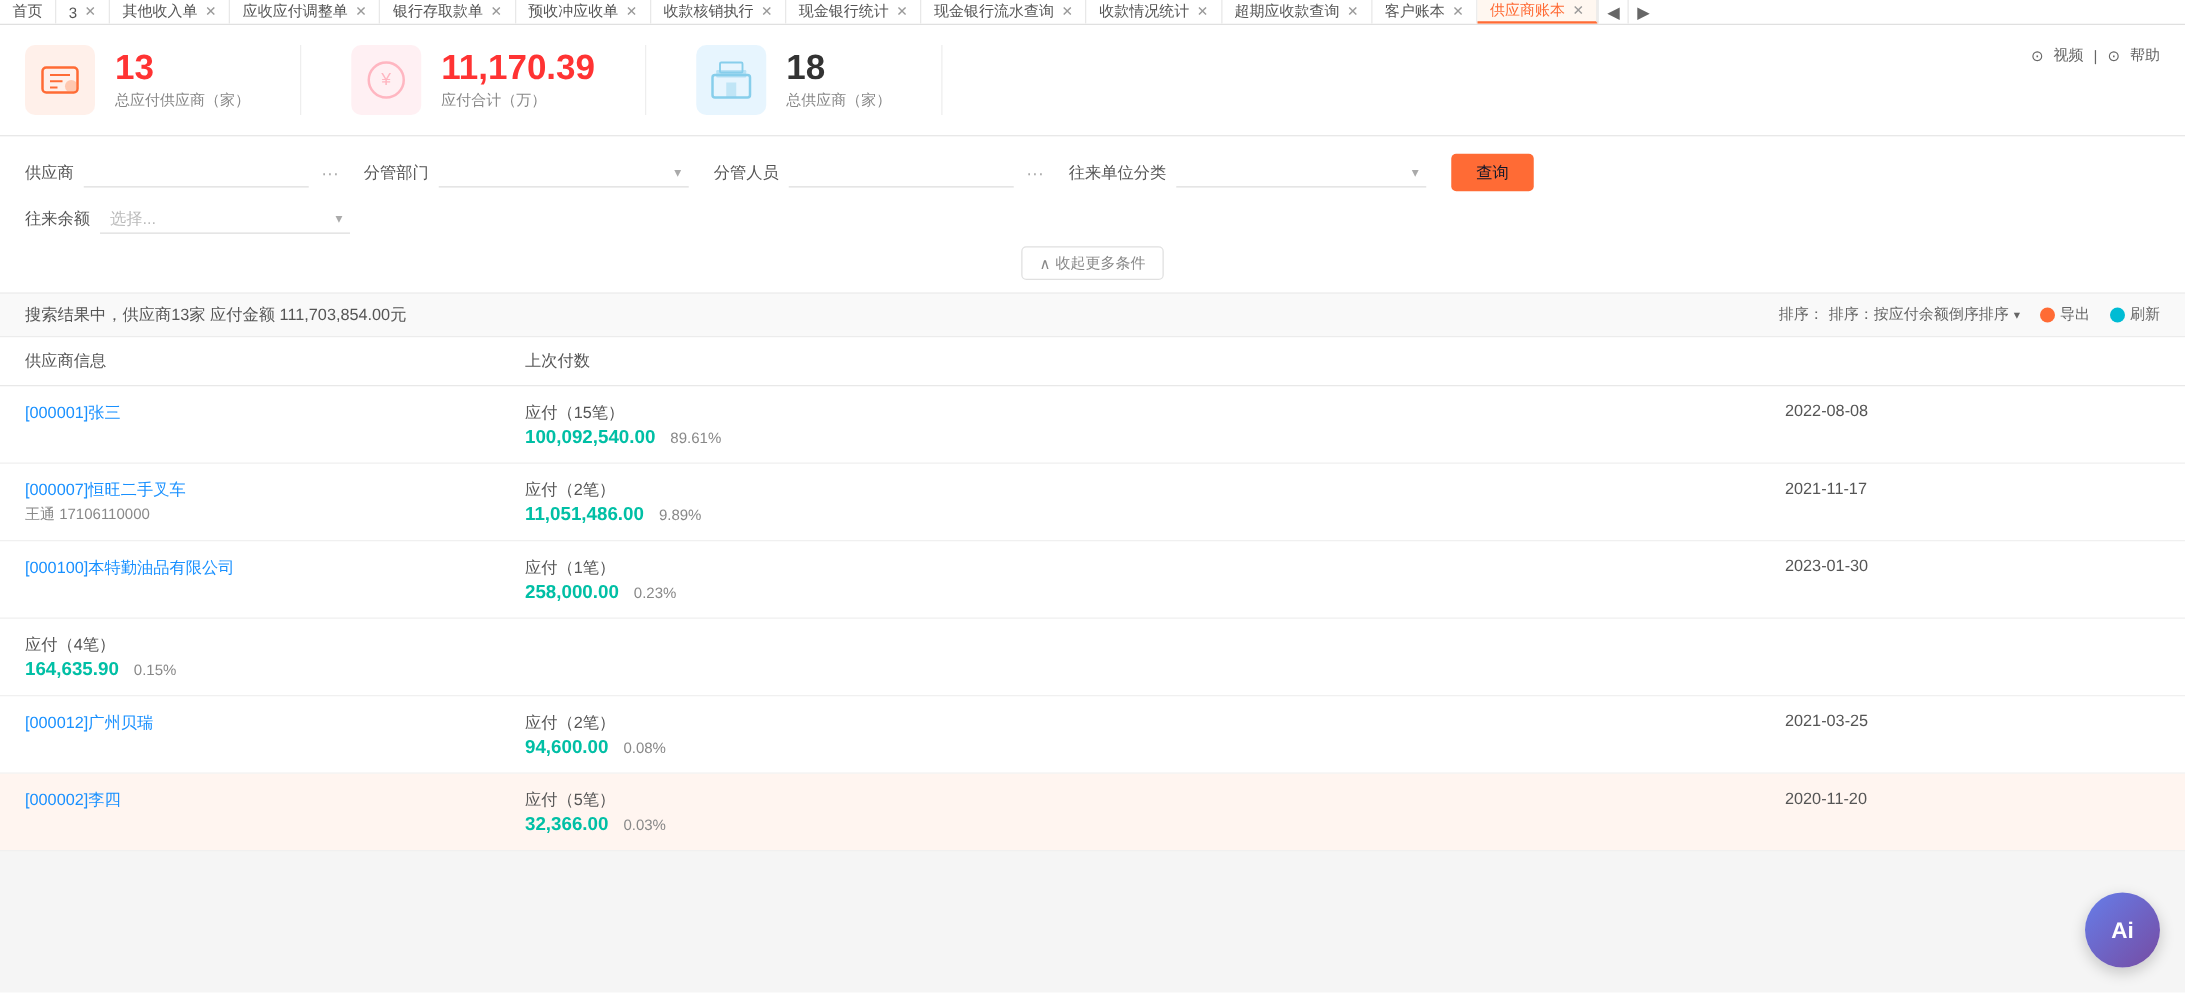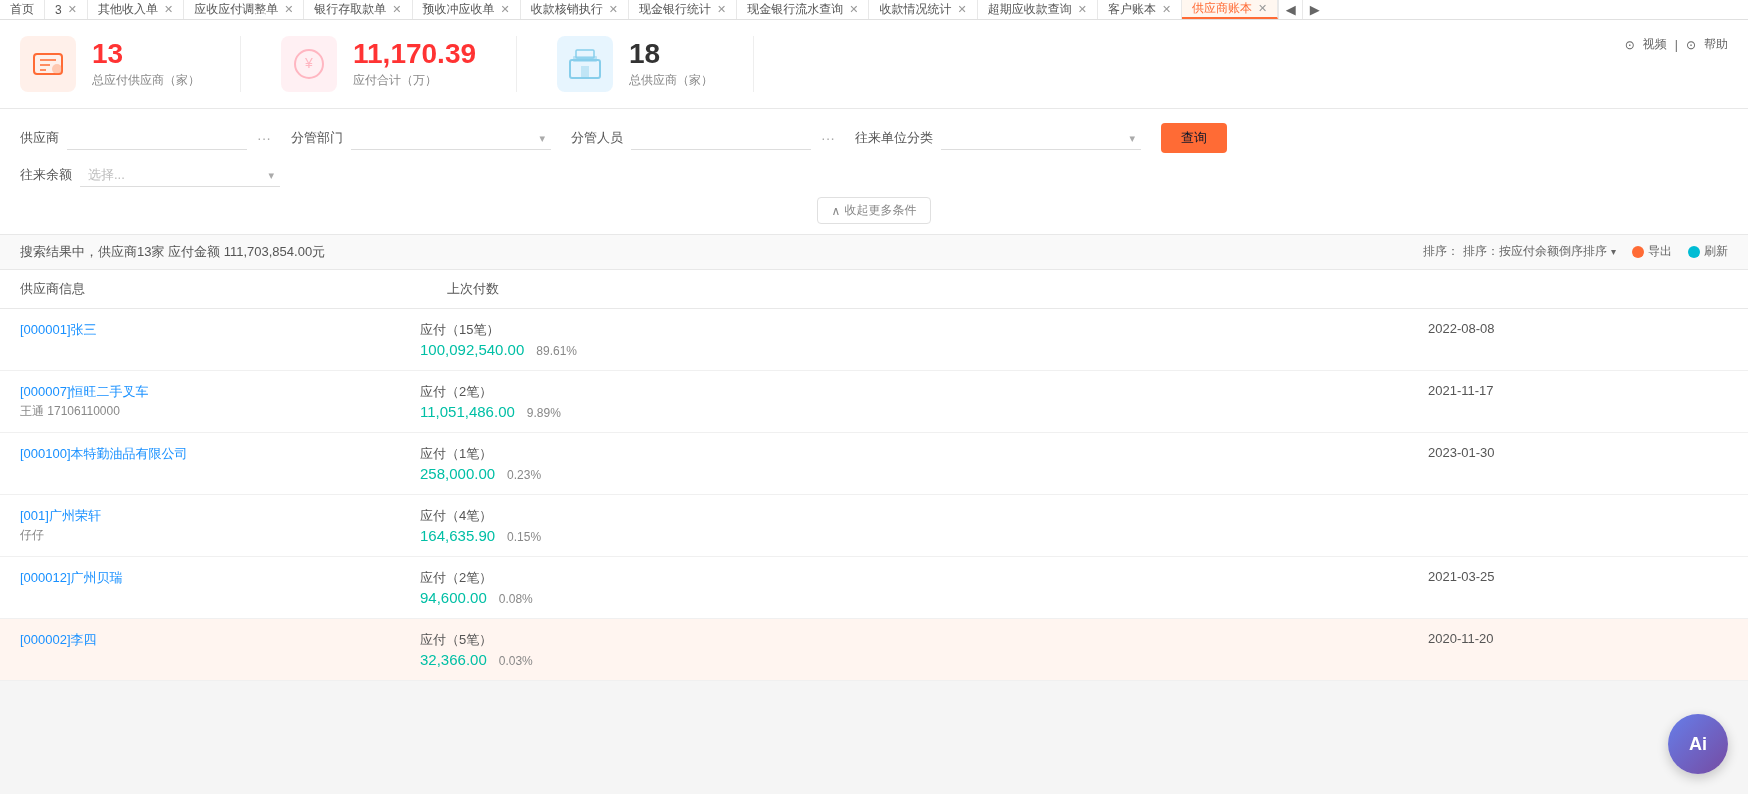--- a/index.html
+++ b/index.html
@@ -219,42 +219,41 @@
     }
     .table-header {
       display: grid;
       grid-template-columns: 400px 1fr 300px;
       padding: 10px 20px;
       border-bottom: 1px solid #e8e8e8;
       font-size: 13px;
       color: #555;
       font-weight: normal;
       background: #fff;
-      gap: 27px;
     }
     .table-row {
       display: grid;
       grid-template-columns: 400px 1fr 300px;
       padding: 12px 20px;
       border-bottom: 1px solid #f0f0f0;
       align-items: start;
       cursor: pointer;
     }
     .table-row.highlighted { background: #fff5f0; }
     .supplier-name {
       color: #1890ff;
       cursor: pointer;
       font-size: 13px;
     }
     .supplier-sub { font-size: 12px; color: #888; margin-top: 2px; }
     .tx-label { font-size: 13px; color: #555; margin-bottom: 2px; }
     .tx-amount {
       font-size: 15px;
       color: #00bfa5;
-      font-weight: 400;
+      font-weight: 700;
       cursor: pointer;
     }
     .tx-percent { font-size: 12px; color: #888; margin-left: 12px; }
     .tx-row { display: flex; align-items: baseline; }
     .last-pay { font-size: 13px; color: #555; }
 
     
     .ai-bubble {
       position: fixed;
       right: 20px;
@@ -505,24 +504,20 @@
       <div class="tx-row">
         <span class="tx-amount">258,000.00</span>
         <span class="tx-percent">0.23%</span>
       </div>
     </div>
     <div class="last-pay">2023-01-30</div>
   </div>
 
   <div class="table-row">
     <div>
-      <div class="supplier-name">[001]广州荣轩</div>
-      <div class="supplier-sub">仔仔</div>
-    </div>
-    <div>
       <div class="tx-label">应付（4笔）</div>
       <div class="tx-row">
         <span class="tx-amount">164,635.90</span>
         <span class="tx-percent">0.15%</span>
       </div>
     </div>
     <div class="last-pay"></div>
   </div>
 
   <div class="table-row">

